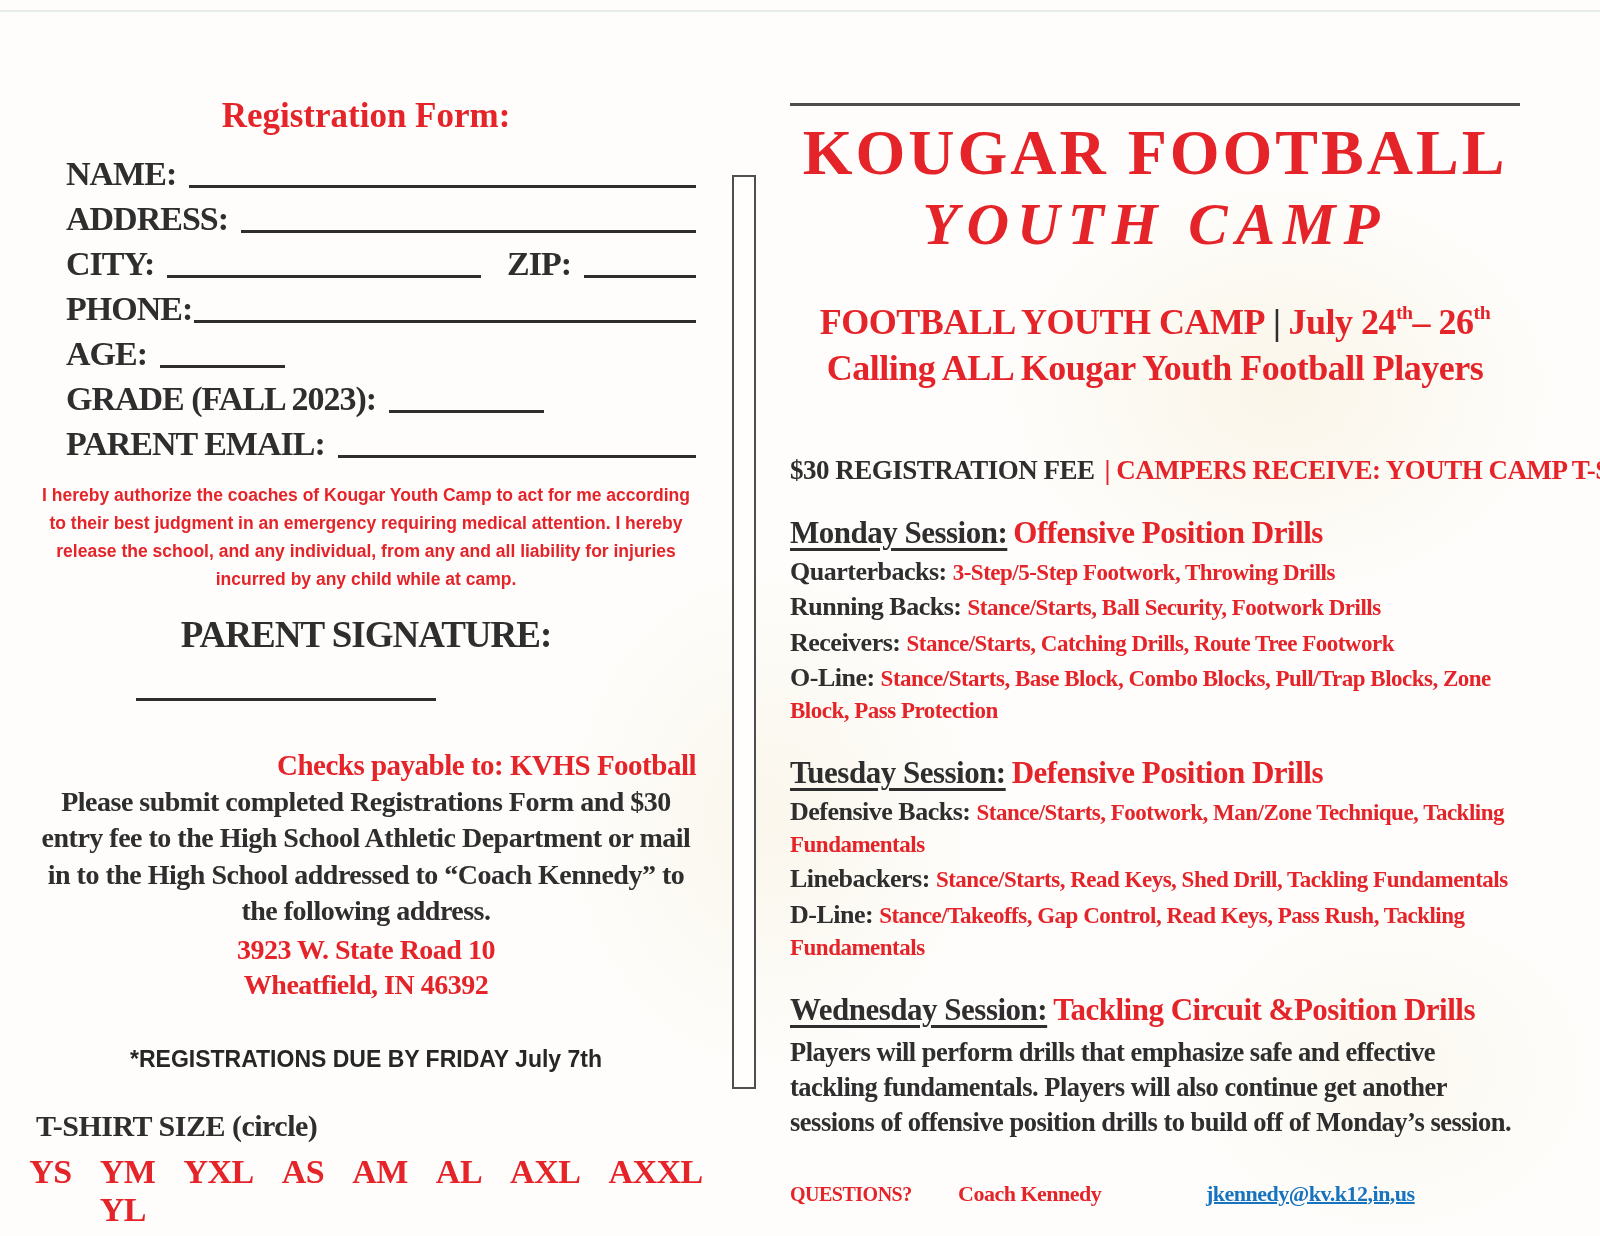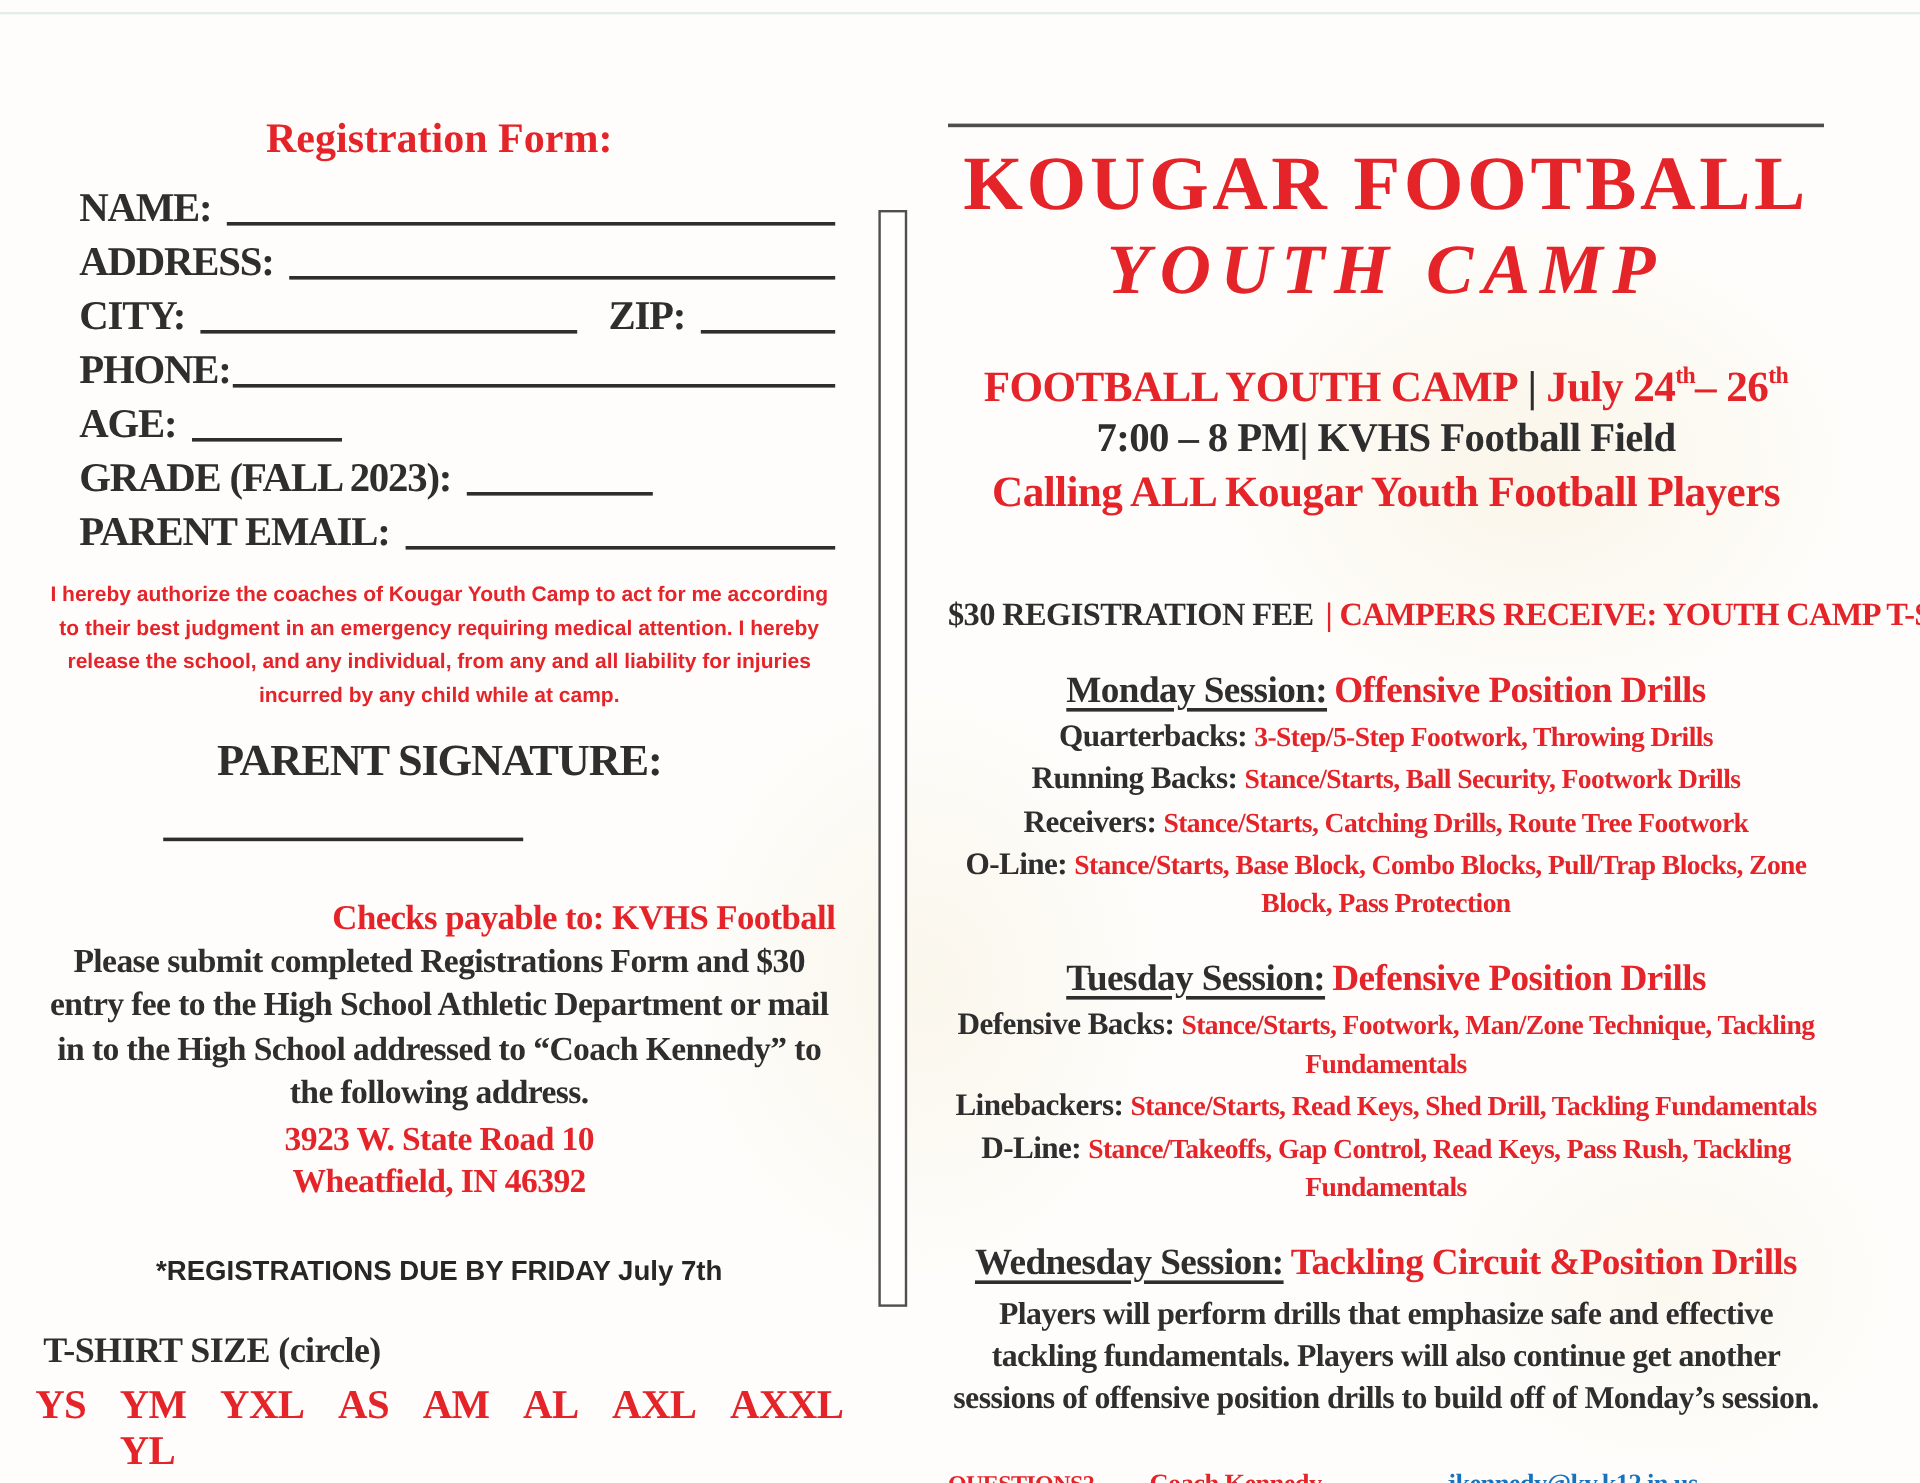--- a/index.html
+++ b/index.html
@@ -68,21 +68,21 @@
   .sub-title{font-size:59px;color:var(--red);text-align:center;letter-spacing:8px;
              font-style:italic;font-weight:bold;line-height:1.1;margin-top:4px;}
   .when-line{font-size:36px;font-weight:bold;color:var(--red);text-align:center;margin-top:44px;letter-spacing:-.5px;}
   .when-pipe{color:var(--ink);margin:0 8px;}
   .when-line sup{font-size:55%;position:relative;top:-2px;vertical-align:super;}
   .time-line{font-size:34px;font-weight:bold;color:var(--ink);text-align:center;margin-top:4px;letter-spacing:-.5px;}
   .calling-line{font-size:36px;font-weight:bold;color:var(--red);text-align:center;margin-top:4px;letter-spacing:-.5px;}
   .fee-line{font-size:27px;font-weight:bold;margin-top:66px;letter-spacing:-.5px;white-space:nowrap;}
   .fee-red{color:var(--red);margin-left:10px;}
 
-  .session{margin-top:28px;text-align:center;}
+  .session{margin-top:28px;}
   .session-title{font-size:31px;font-weight:bold;letter-spacing:-.5px;line-height:1.25;}
   .stitle{text-decoration:underline;text-decoration-thickness:3px;text-underline-offset:5px;}
   .ssub{color:var(--red);margin-left:6px;}
   .item{font-size:26px;font-weight:bold;line-height:1.24;margin-top:3px;letter-spacing:-.5px;}
   .itext{color:var(--red);font-size:23px;}
   .wed-par{font-size:26.5px;font-weight:bold;line-height:1.33;margin-top:5px;letter-spacing:-.5px;}
 
   .footer-row{display:flex;align-items:baseline;margin-top:40px;}
   .footer-q{color:var(--red);font-weight:bold;font-size:20px;width:168px;letter-spacing:-.5px;}
   .footer-c{color:var(--red);font-weight:bold;font-size:22px;width:200px;letter-spacing:-.5px;}
@@ -160,21 +160,20 @@
   </section>
 
   <div class="divider"></div>
 
   <section class="right-col">
     <div class="top-rule"></div>
     <h1 class="main-title">KOUGAR FOOTBALL</h1>
     <h1 class="sub-title">YOUTH CAMP</h1>
 
     <h2 class="when-line"><span>FOOTBALL YOUTH CAMP</span><span class="when-pipe">|</span><span>July 24</span><sup>th</sup><span>– 26</span><sup>th</sup></h2>
-    <h3 class="time-line">7:00 – 8 PM| KVHS Football Field</h3>
     <h3 class="calling-line">Calling ALL Kougar Youth Football Players</h3>
 
     <p class="fee-line"><span>$30 REGISTRATION FEE</span><span class="fee-red">| CAMPERS RECEIVE: YOUTH CAMP T-SHIRT</span></p>
 
     <div class="session">
       <h3 class="session-title"><span class="stitle">Monday Session:</span><span class="ssub">Offensive Position Drills</span></h3>
       <p class="item"><span>Quarterbacks:</span> <span class="itext">3-Step/5-Step Footwork, Throwing Drills</span></p>
       <p class="item"><span>Running Backs:</span> <span class="itext">Stance/Starts, Ball Security, Footwork Drills</span></p>
       <p class="item"><span>Receivers:</span> <span class="itext">Stance/Starts, Catching Drills, Route Tree Footwork</span></p>
       <p class="item"><span>O-Line:</span> <span class="itext">Stance/Starts, Base Block, Combo Blocks, Pull/Trap Blocks, Zone Block, Pass Protection</span></p>

